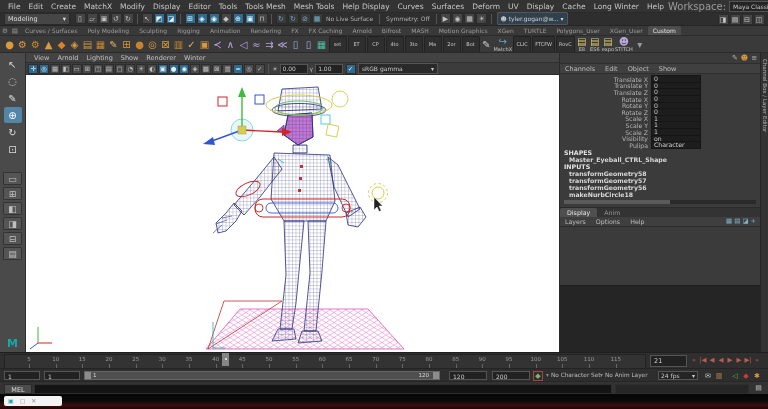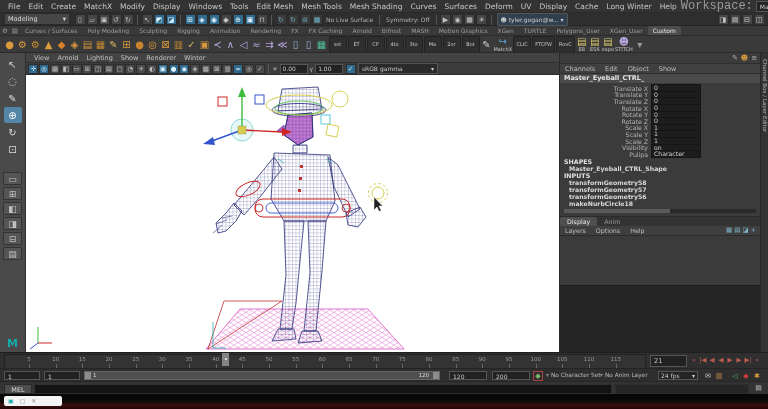--- a/index.html
+++ b/index.html
@@ -1,25 +1,25 @@
 <!DOCTYPE html>
 <html style="--accent: #5285a6; --axis-x: #cc2626; --axis-y: #3fbb3f; --axis-z: #3355cc; --wire: #2b2e7a; --face: #b455c8; --ground: #d955bd; --select-green: #59c157; --yellow: #d6ce4a; --teal: #4fc3a1; --red-btn: #bb5c50;"><head>
 <meta charset="utf-8">
 <style>
   html,body{margin:0;padding:0;background:#222;}
   #app{position:relative;width:768px;height:409px;background:#373737;font-family:"DejaVu Sans",sans-serif;overflow:hidden;color:#c8c8c8;}
   
   .menubar{position:absolute;top:0;left:0;right:0;height:13px;background:#333;display:flex;align-items:center;padding-left:4px;border-bottom:1px solid #2a2a2a;box-sizing:border-box;}
   .menu{font-size:7.5px;color:#c6c6c6;padding:0 4px;white-space:nowrap;}
   .workspace{margin-left:auto;display:flex;align-items:center;gap:3px;padding-right:4px;}
-  .workspace .lbl{font-size:12px;color:#9a9a9a;font-family:Liberation Mono, monospace;}
+  .workspace .lbl{font-size:10px;color:#9a9a9a;}
   .wsdd{width:84px;height:9px;background:#242424;border:1px solid #555;font-size:6px;color:#ccc;display:flex;align-items:center;justify-content:space-between;padding:0 3px;}
   .mini{font-size:7px;color:#9fc0d8;}
   
-  .statusline{position:absolute;top:13px;left:0;right:0;height:13px;background:#2e2e2e;display:flex;align-items:flex-start;padding-left:4px;border-bottom:1px solid #242424;box-sizing:border-box;}
+  .statusline{position:absolute;top:13px;left:0;right:0;height:13px;background:#2e2e2e;display:flex;align-items:flex-end;padding-left:4px;border-bottom:1px solid #242424;box-sizing:border-box;}
   .modedd{width:58px;height:10px;background:#464646;border:1px solid #2a2a2a;font-size:6.5px;color:#ddd;display:flex;align-items:center;justify-content:space-between;padding:0 3px;margin-right:4px;}
   .ic{width:11px;height:11px;display:inline-flex;align-items:center;justify-content:center;font-size:7px;color:#c4c4c4;background:#454545;border:1px solid #2b2b2b;border-radius:1px;margin:0 .5px;box-sizing:border-box;}
   .ic.on{background:#2f6b8f;color:#e6f6ff;}
   .ic.teal{color:#6db1c7;background:#3a3a3a;}
   .sep{width:1px;height:10px;background:#555;margin:0 3px;display:inline-block;}
   .txt{font-size:6px;color:#b0b0b0;margin:0 3px;white-space:nowrap;}
   .account{display:inline-flex;align-items:center;font-size:6px;color:#cfcfcf;background:#30404e;border:1px solid #555;height:11px;padding:0 3px;border-radius:1px;margin-left:2px;white-space:nowrap;}
   .sl-right{position:absolute;right:3px;top:1px;display:flex;}
   
   .shelftabs{position:absolute;top:26px;left:0;right:0;height:10px;background:#393939;display:flex;align-items:flex-end;border-bottom:1px solid #2c2c2c;box-sizing:border-box;}
@@ -115,25 +115,25 @@
 
   <div class="menubar">
     <div style="display:flex;">
 
     <span class="menu">File</span>
         <span class="menu">Edit</span>
         <span class="menu">Create</span>
         <span class="menu">MatchX</span>
         <span class="menu">Modify</span>
         <span class="menu">Display</span>
-        <span class="menu">Windows</span>
+        <span class="menu">Editor</span>
         <span class="menu">Tools</span>
-        <span class="menu">Edit Mesh</span>
+        <span class="menu">Tools Mesh</span>
         <span class="menu">Mesh Tools</span>
-        <span class="menu">Mesh Shading</span>
+        <span class="menu">Help Display</span>
         <span class="menu">Curves</span>
         <span class="menu">Surfaces</span>
         <span class="menu">Deform</span>
         <span class="menu">UV</span>
         <span class="menu">Display</span>
         <span class="menu">Cache</span>
         <span class="menu">Long Winter</span>
         <span class="menu">Help</span>
       </div>
     <div class="workspace">
@@ -556,21 +556,20 @@
           <span style="color: rgb(217, 154, 61);">☻</span>
           <span style="color: rgb(181, 181, 181);">≡</span>
         </div>
       <div class="cb-menus">
 
       <span class="cb-menu">Channels</span>
           <span class="cb-menu">Edit</span>
           <span class="cb-menu">Object</span>
           <span class="cb-menu">Show</span>
         </div>
-      <div class="cb-obj">Master_Eyeball_CTRL_</div>
       <div class="attrs">
 
       <div class="attr-row">
             <span class="attr-label">Translate X</span>
             <span class="attr-value">0</span>
           </div>
           <div class="attr-row">
             <span class="attr-label">Translate Y</span>
             <span class="attr-value">0</span>
           </div>

